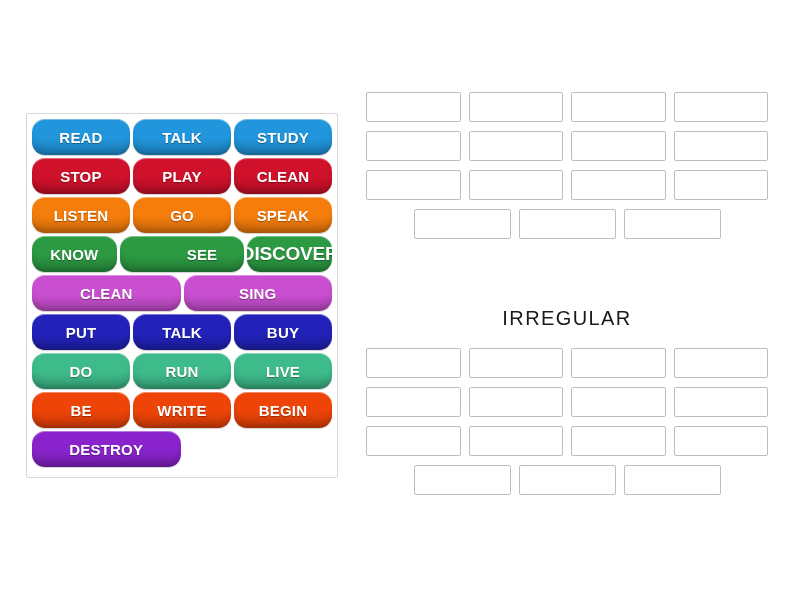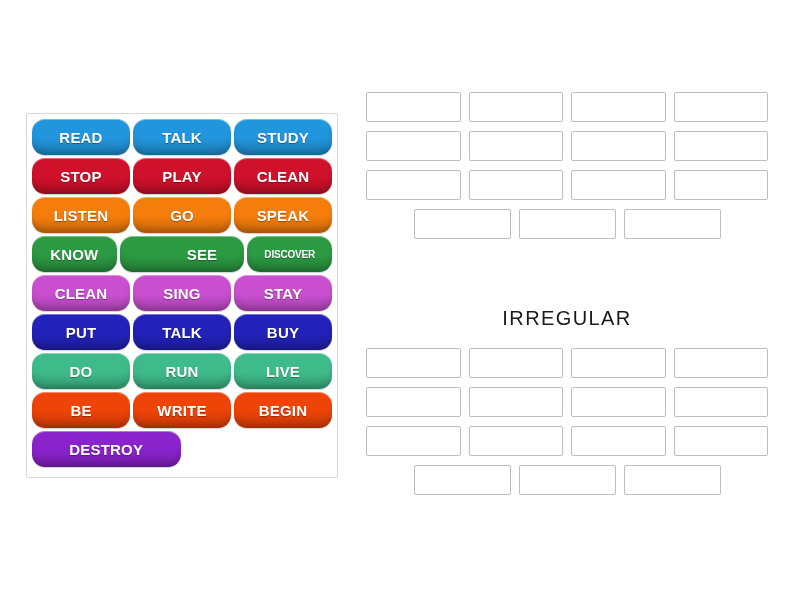--- a/index.html
+++ b/index.html
@@ -55,21 +55,21 @@
     box-shadow: inset 0 1px 0 rgba(255,255,255,0.38),
                 inset 0 -8px 10px -6px rgba(0,0,0,0.30),
                 0 1px 1px rgba(0,0,0,0.18);
     overflow: hidden;
   }
   .tile.empty {
     background: transparent;
     box-shadow: none;
     text-shadow: none;
   }
-  .tile.tight { font-size: 10px; letter-spacing: -0.2px; }
+  .tile.tight { font-size: 19px; letter-spacing: -0.2px; }
 
   
   .group { position: absolute; left: 366px; width: 402px; }
   #group-regular   { top: 92px; }
   #group-irregular { top: 306px; }
 
   .group-title {
     text-align: center;
     font-size: 20px;
     font-weight: normal;
@@ -117,21 +117,20 @@
         <div class="tile" style="background: linear-gradient(rgb(245, 125, 12) 0%, rgb(245, 125, 12) 52%, rgb(206, 105, 10) 100%);">SPEAK</div>
       </div>
       <div class="tile-row">
         <div class="tile" style="background: linear-gradient(rgb(44, 154, 67) 0%, rgb(44, 154, 67) 52%, rgb(37, 129, 56) 100%);">KNOW</div>
         <div class="tile" style="background: linear-gradient(rgb(44, 154, 67) 0%, rgb(44, 154, 67) 52%, rgb(37, 129, 56) 100%); padding-left: 40px;">SEE</div>
         <div class="tile tight" style="background: linear-gradient(rgb(44, 154, 67) 0%, rgb(44, 154, 67) 52%, rgb(37, 129, 56) 100%);">DISCOVER</div>
       </div>
       <div class="tile-row">
         <div class="tile" style="background: linear-gradient(rgb(201, 79, 208) 0%, rgb(201, 79, 208) 52%, rgb(169, 66, 175) 100%);">CLEAN</div>
         <div class="tile" style="background: linear-gradient(rgb(201, 79, 208) 0%, rgb(201, 79, 208) 52%, rgb(169, 66, 175) 100%);">SING</div>
-        <div class="tile" style="background: linear-gradient(rgb(201, 79, 208) 0%, rgb(201, 79, 208) 52%, rgb(169, 66, 175) 100%);">STAY</div>
       </div>
       <div class="tile-row">
         <div class="tile" style="background: linear-gradient(rgb(34, 34, 187) 0%, rgb(34, 34, 187) 52%, rgb(29, 29, 157) 100%);">PUT</div>
         <div class="tile" style="background: linear-gradient(rgb(34, 34, 187) 0%, rgb(34, 34, 187) 52%, rgb(29, 29, 157) 100%);">TALK</div>
         <div class="tile" style="background: linear-gradient(rgb(34, 34, 187) 0%, rgb(34, 34, 187) 52%, rgb(29, 29, 157) 100%);">BUY</div>
       </div>
       <div class="tile-row">
         <div class="tile" style="background: linear-gradient(rgb(62, 187, 138) 0%, rgb(62, 187, 138) 52%, rgb(52, 157, 116) 100%);">DO</div>
         <div class="tile" style="background: linear-gradient(rgb(62, 187, 138) 0%, rgb(62, 187, 138) 52%, rgb(52, 157, 116) 100%);">RUN</div>
         <div class="tile" style="background: linear-gradient(rgb(62, 187, 138) 0%, rgb(62, 187, 138) 52%, rgb(52, 157, 116) 100%);">LIVE</div>

